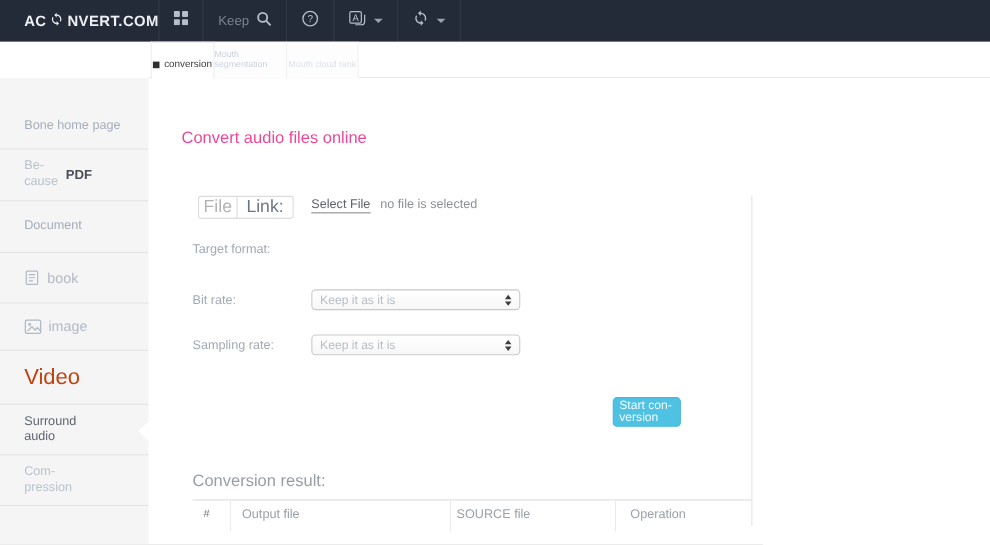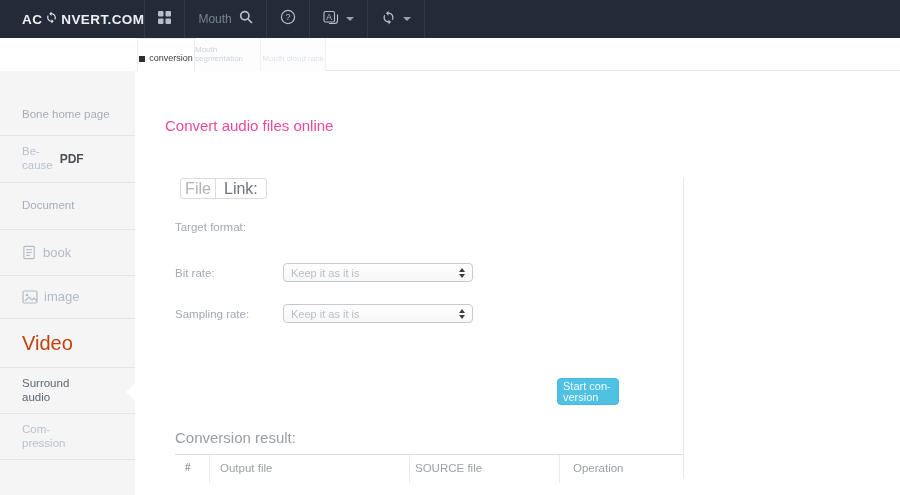--- a/index.html
+++ b/index.html
@@ -83,21 +83,21 @@
     width:190px; height:19px; border:1px solid #c9c9c9; border-radius:4px;
     background:linear-gradient(#ffffff,#f7f7f7); display:flex; align-items:center;
     box-sizing:border-box; padding:0 7px; cursor:pointer;
   }
   .sel .val { flex:1; font-size:11px; color:#8d959d; }
   .sel.mutedv .val { color:#b7bec6; }
   .spin { display:flex; flex-direction:column; gap:2px; align-items:center; }
   .spin .up { width:0; height:0; border-left:3.5px solid transparent; border-right:3.5px solid transparent; border-bottom:4px solid #3d3d3d; }
   .spin .dn { width:0; height:0; border-left:3.5px solid transparent; border-right:3.5px solid transparent; border-top:4px solid #3d3d3d; }
   .start-btn {
-    position:absolute; left:557px; top:378px; width:62px; height:27px; box-sizing:border-box;
+    position:absolute; left:557px; top:361px; width:62px; height:27px; box-sizing:border-box;
     background:#4fc2e4; border:1px solid #47b8da; border-radius:4px;
     color:rgba(255,255,255,.92); font-size:11px; line-height:11px; white-space:pre-line;
     display:flex; align-items:center; padding:2px 5px; cursor:pointer;
   }
   .result-label { position:absolute; left:175px; top:429px; font-size:15px; color:#989ea5; }
   .rtable { position:absolute; left:175px; top:454px; width:508px; border-top:1px solid #dddddd; display:flex; }
   .th {
     box-sizing:border-box; height:28px; padding-top:7px; font-size:11.5px; color:#9aa1a8;
     border-right:1px solid #ebebeb;
   }
@@ -122,21 +122,21 @@
     <div class="h-actions">
       <div class="hbtn">
         <span><svg width="13" height="13" viewBox="0 0 13 13" fill="currentColor">
               <rect width="5.5" height="5.5" rx="1"></rect>
               <rect x="7.5" width="5.5" height="5.5" rx="1"></rect>
               <rect y="7.5" width="5.5" height="5.5" rx="1"></rect>
               <rect x="7.5" y="7.5" width="5.5" height="5.5" rx="1"></rect>
             </svg></span>
       </div>
       <div class="hbtn">
-        <span class="search-text">Mouth</span>
+        <span class="search-text">Keep</span>
         <span><svg width="14" height="14" viewBox="0 0 14 14" fill="none" stroke="currentColor" stroke-width="1.7">
               <circle cx="5.8" cy="5.8" r="4.1"></circle>
               <line x1="9" y1="9" x2="13" y2="13"></line>
             </svg></span>
       </div>
       <div class="hbtn">
         <span><svg width="16" height="16" viewBox="0 0 16 16" fill="none" stroke="currentColor" stroke-width="1.2">
               <circle cx="8" cy="8" r="6.6"></circle>
               <text x="8" y="11" font-size="9" text-anchor="middle" fill="currentColor" stroke="none">?</text>
             </svg></span>
@@ -222,20 +222,24 @@
   </div>
 
   <div class="page-title">Convert audio files online</div>
   <div class="vline"></div>
 
   <div class="source-toggle">
     <div class="seg seg-file">File</div>
     <div class="seg seg-link">Link:</div>
   </div>
 
+  <div class="file-picker">
+    <span class="select-file">Select File</span>
+    <span class="file-status">no file is selected</span>
+  </div>
 
   <div class="frow" style="top:221px">
     <span class="flabel">Target format:</span>
   </div>
 
   <div class="frow" style="top:263px">
     <span class="flabel">Bit rate:</span>
     <div class="sel mutedv">
       <span class="val">Keep it as it is</span>
       <span class="spin">

